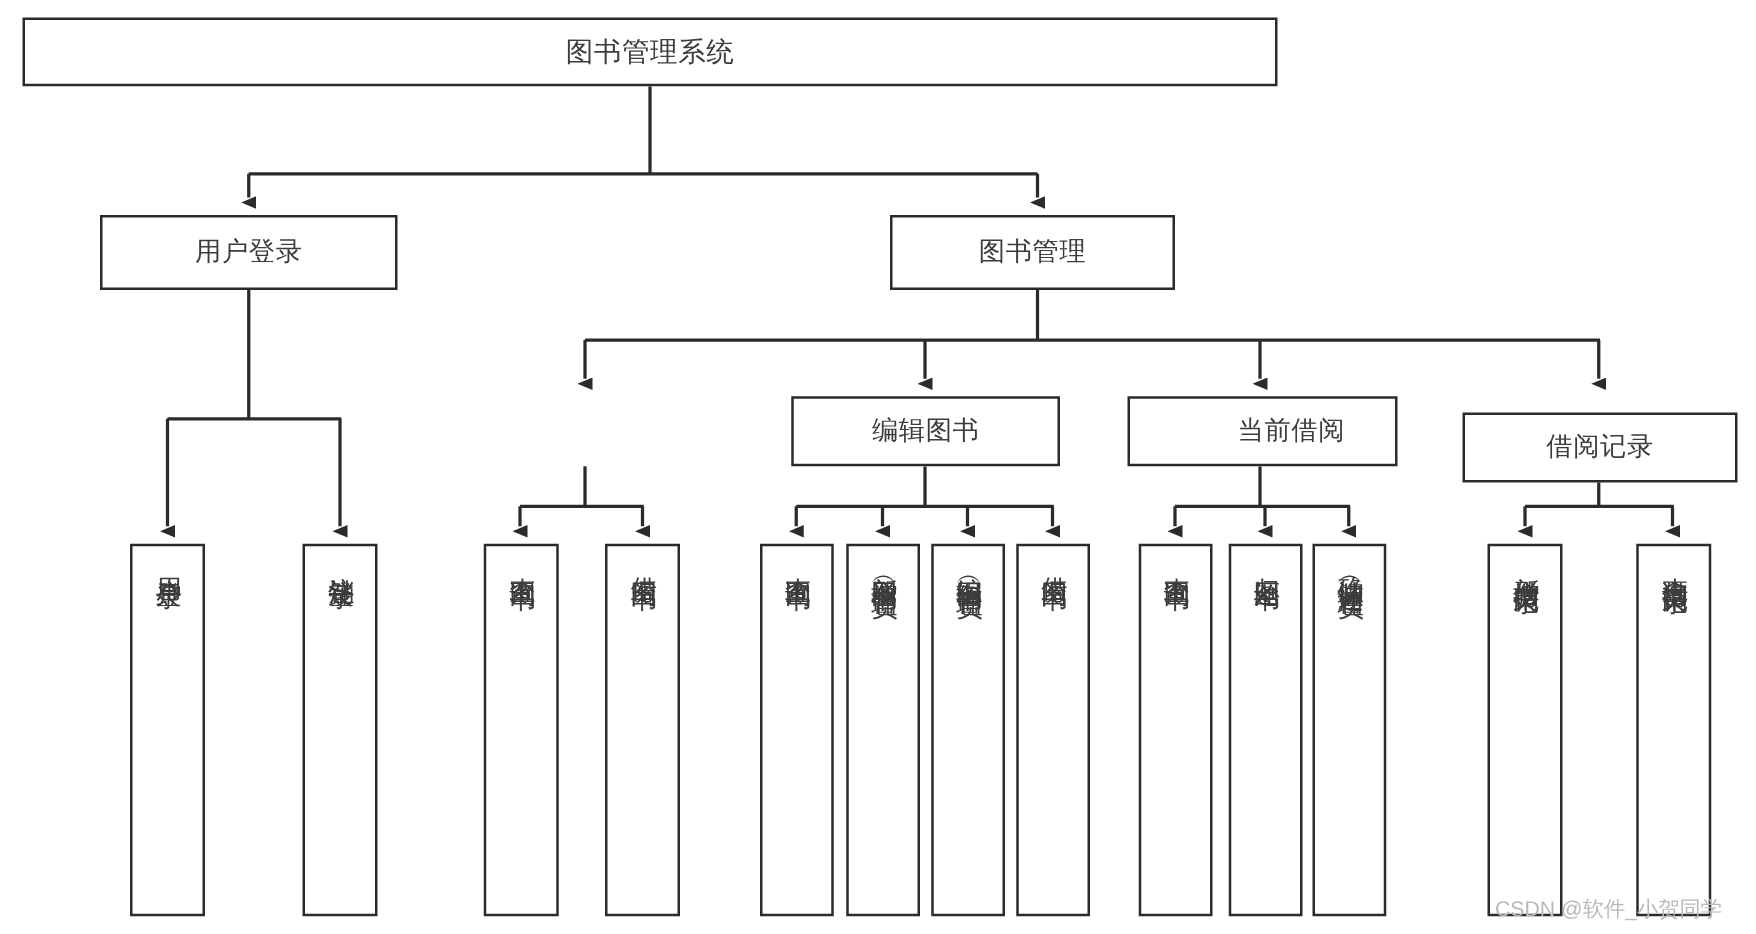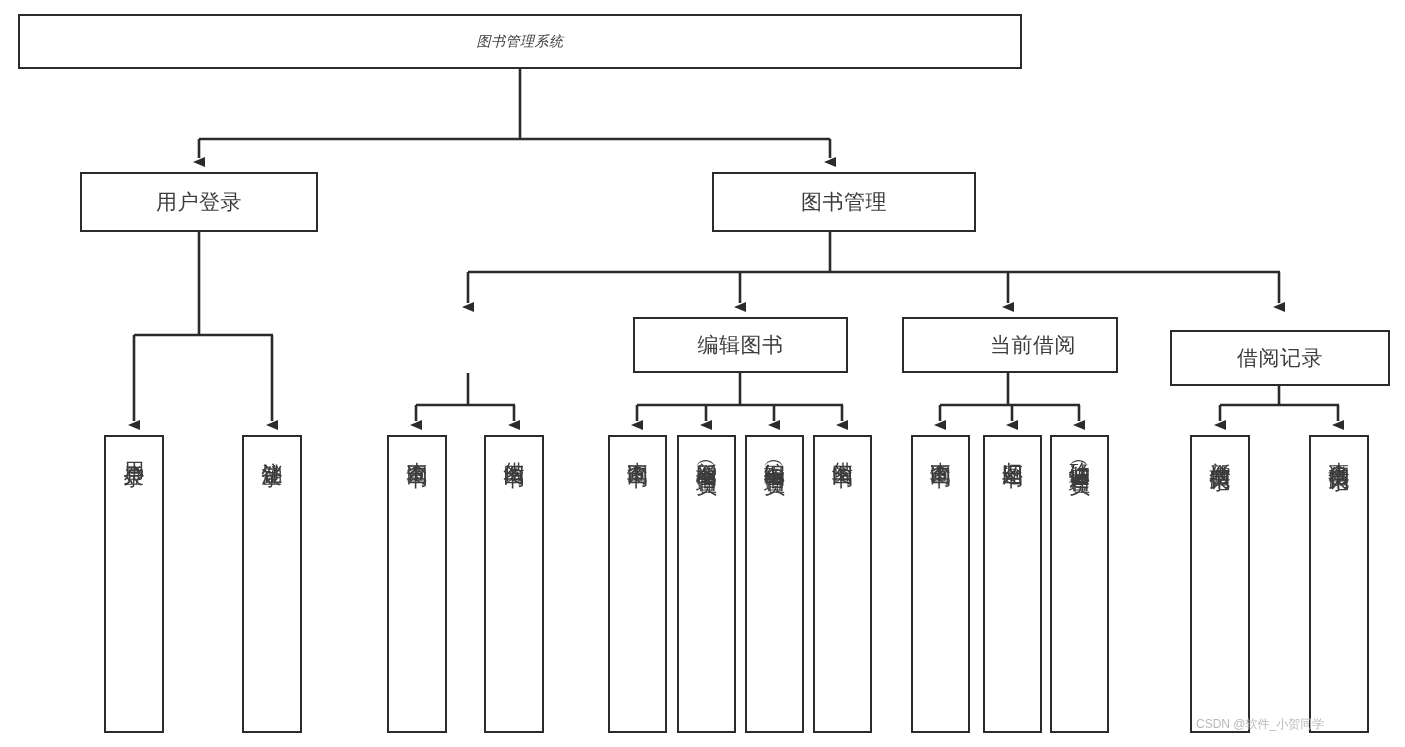--- a/index.html
+++ b/index.html
@@ -38,39 +38,38 @@
   .node .label {
     display: block;
     text-align: center;
     line-height: 1.18;
     letter-spacing: 0.5px;
   }
   .node.horiz .label {
     font-size: 21px;
   }
   .node.root .label {
-    font-size: 14px;
-    font-style: italic;
+    font-size: 22px;
   }
   .node.vert {
     align-items: flex-start;
     justify-content: center;
     padding-top: 8px;
   }
   .node.vert .label {
     writing-mode: vertical-rl;
     text-orientation: upright;
     font-size: 21px;
     line-height: 1.05;
     letter-spacing: 2px;
     white-space: nowrap;
   }
   .watermark {
     position: absolute;
-    font-size: 12px;
+    font-size: 17px;
     color: #b9b9b9;
     white-space: nowrap;
     user-select: none;
   }
 </style>
 </head>
 <body>
 
 <div id="canvas" style="background: rgb(255, 255, 255);">
 
@@ -124,21 +123,21 @@
     </g>
   </svg>
 
   <div class="node root horiz" id="node-root" style="left: 18px; top: 14px; width: 1004px; height: 55px; border-color: rgb(43, 43, 43); background: rgb(255, 255, 255); color: rgb(60, 60, 60);">
     <span class="label">图书管理系统</span>
   </div>
 
   <div class="node horiz" id="node-l2-0" style="left: 80px; top: 172px; width: 238px; height: 60px; border-color: rgb(43, 43, 43); background: rgb(255, 255, 255); color: rgb(60, 60, 60);">
     <span class="label">用户登录</span>
   </div>
-  <div class="node horiz" id="node-l2-1" style="left: 712px; top: 172px; width: 264px; height: 60px; border-color: rgb(43, 43, 43); background: rgb(255, 255, 255); color: rgb(60, 60, 60);">
+  <div class="node horiz" id="node-l2-1" style="left: 712px; top: 172px; width: 228px; height: 60px; border-color: rgb(43, 43, 43); background: rgb(255, 255, 255); color: rgb(60, 60, 60);">
     <span class="label">图书管理</span>
   </div>
 
   <div class="node horiz" id="node-l3-1" style="left: 633px; top: 317px; width: 215px; height: 56px; border-color: rgb(43, 43, 43); background: rgb(255, 255, 255); color: rgb(60, 60, 60);">
     <span class="label">编辑图书</span>
   </div>
   <div class="node horiz" id="node-l3-2" style="left: 902px; top: 317px; width: 216px; height: 56px; border-color: rgb(43, 43, 43); background: rgb(255, 255, 255); color: rgb(60, 60, 60); padding-left: 46px;">
     <span class="label">当前借阅</span>
   </div>
   <div class="node horiz" id="node-l3-3" style="left: 1170px; top: 330px; width: 220px; height: 56px; border-color: rgb(43, 43, 43); background: rgb(255, 255, 255); color: rgb(60, 60, 60);">

